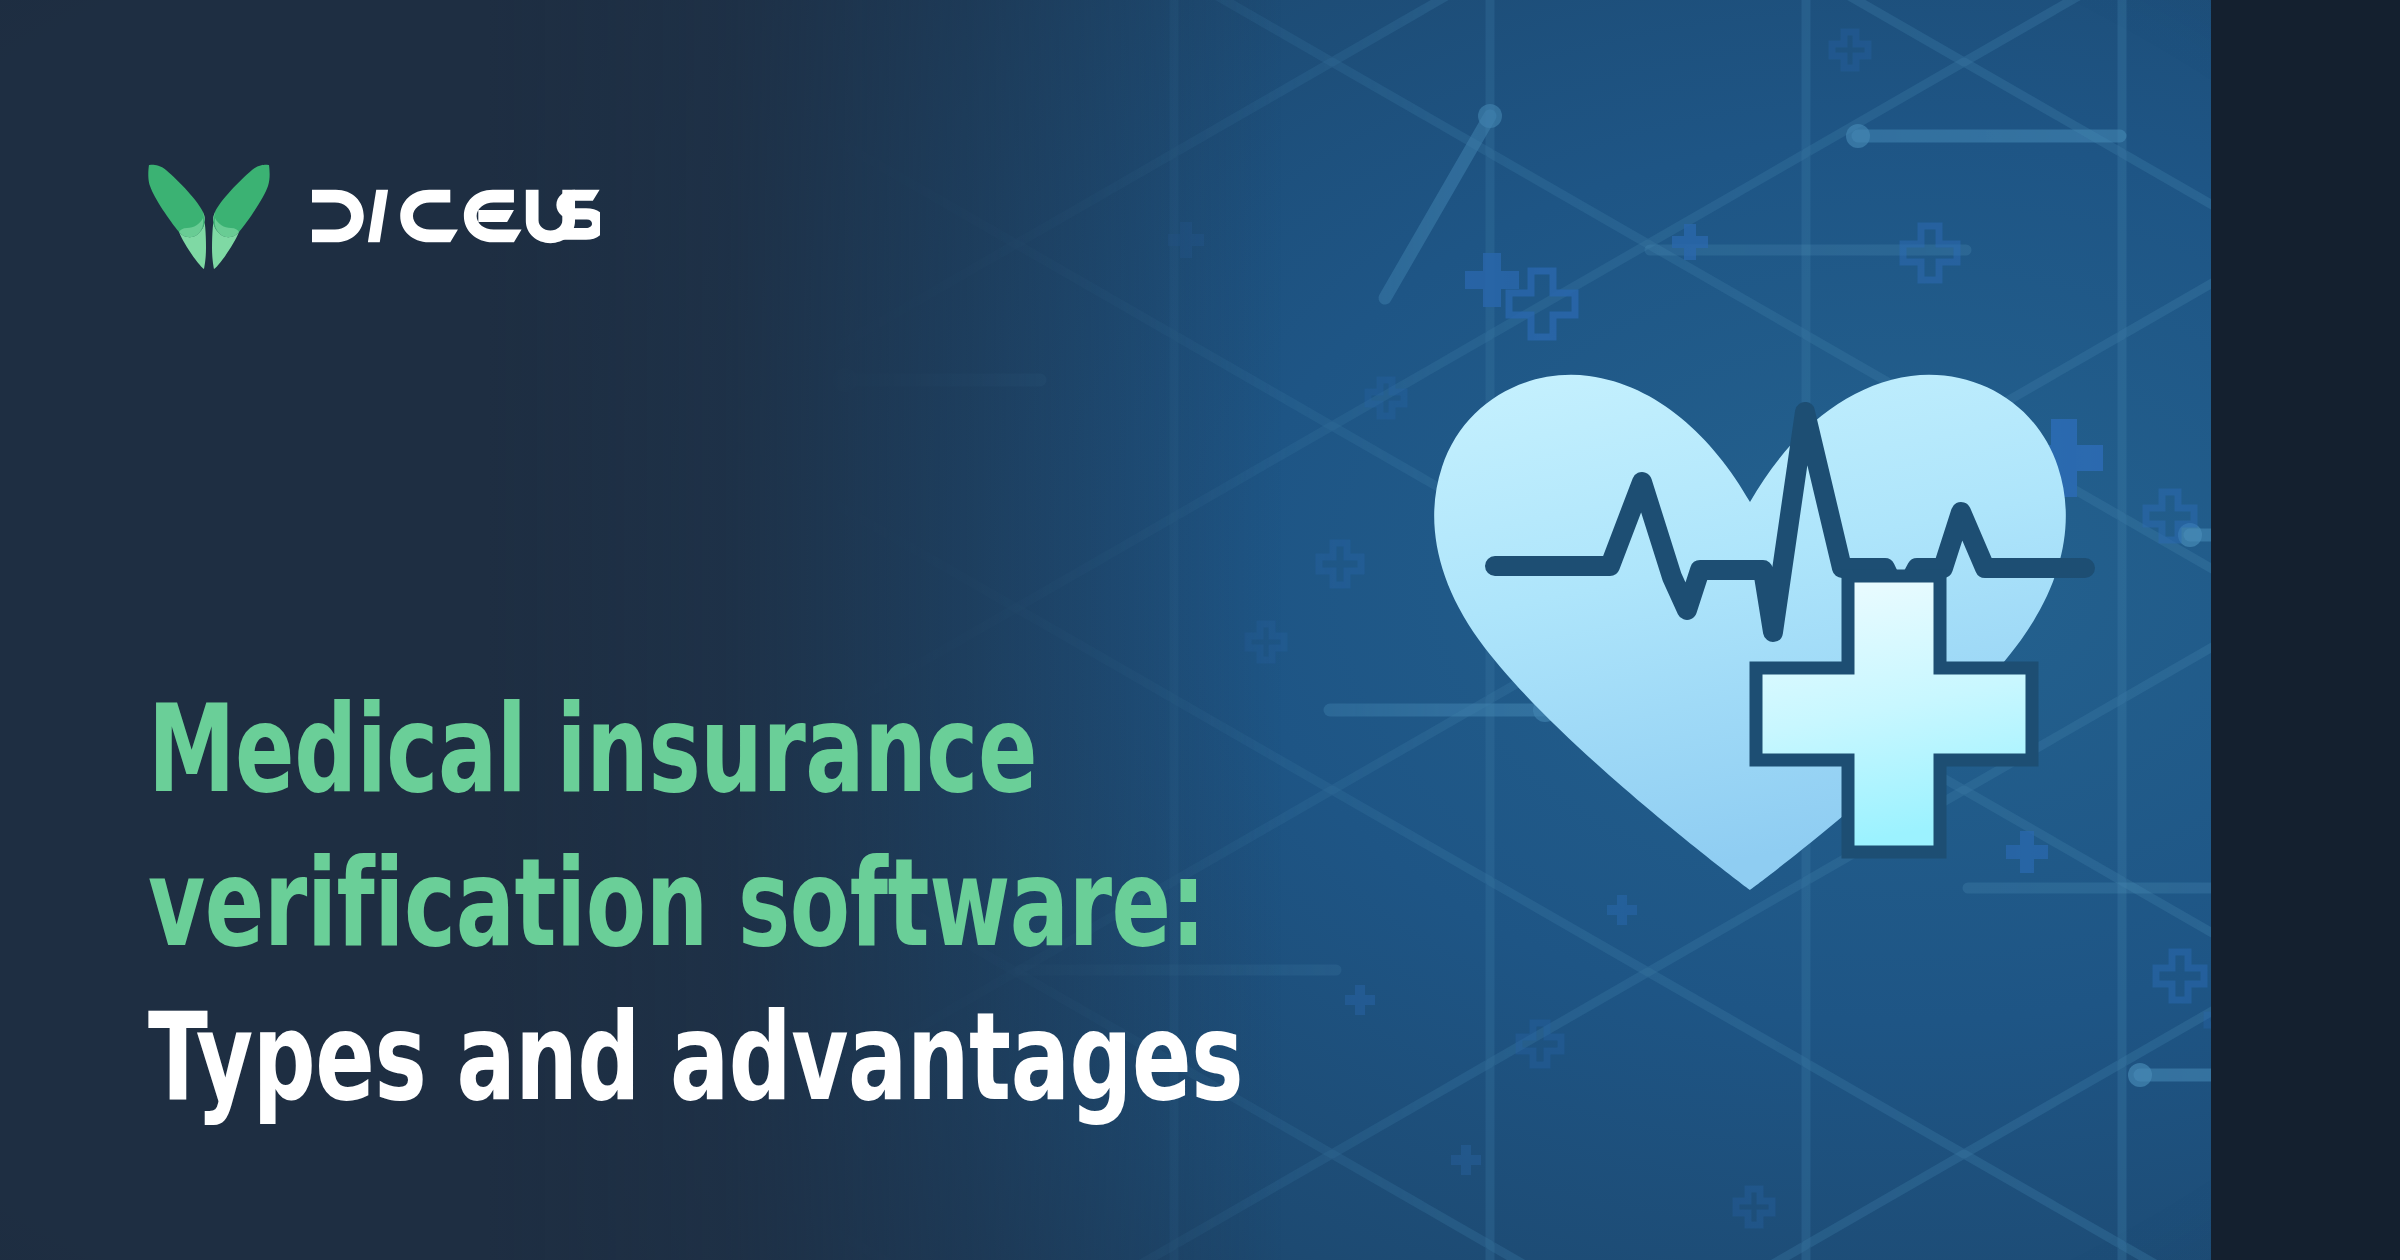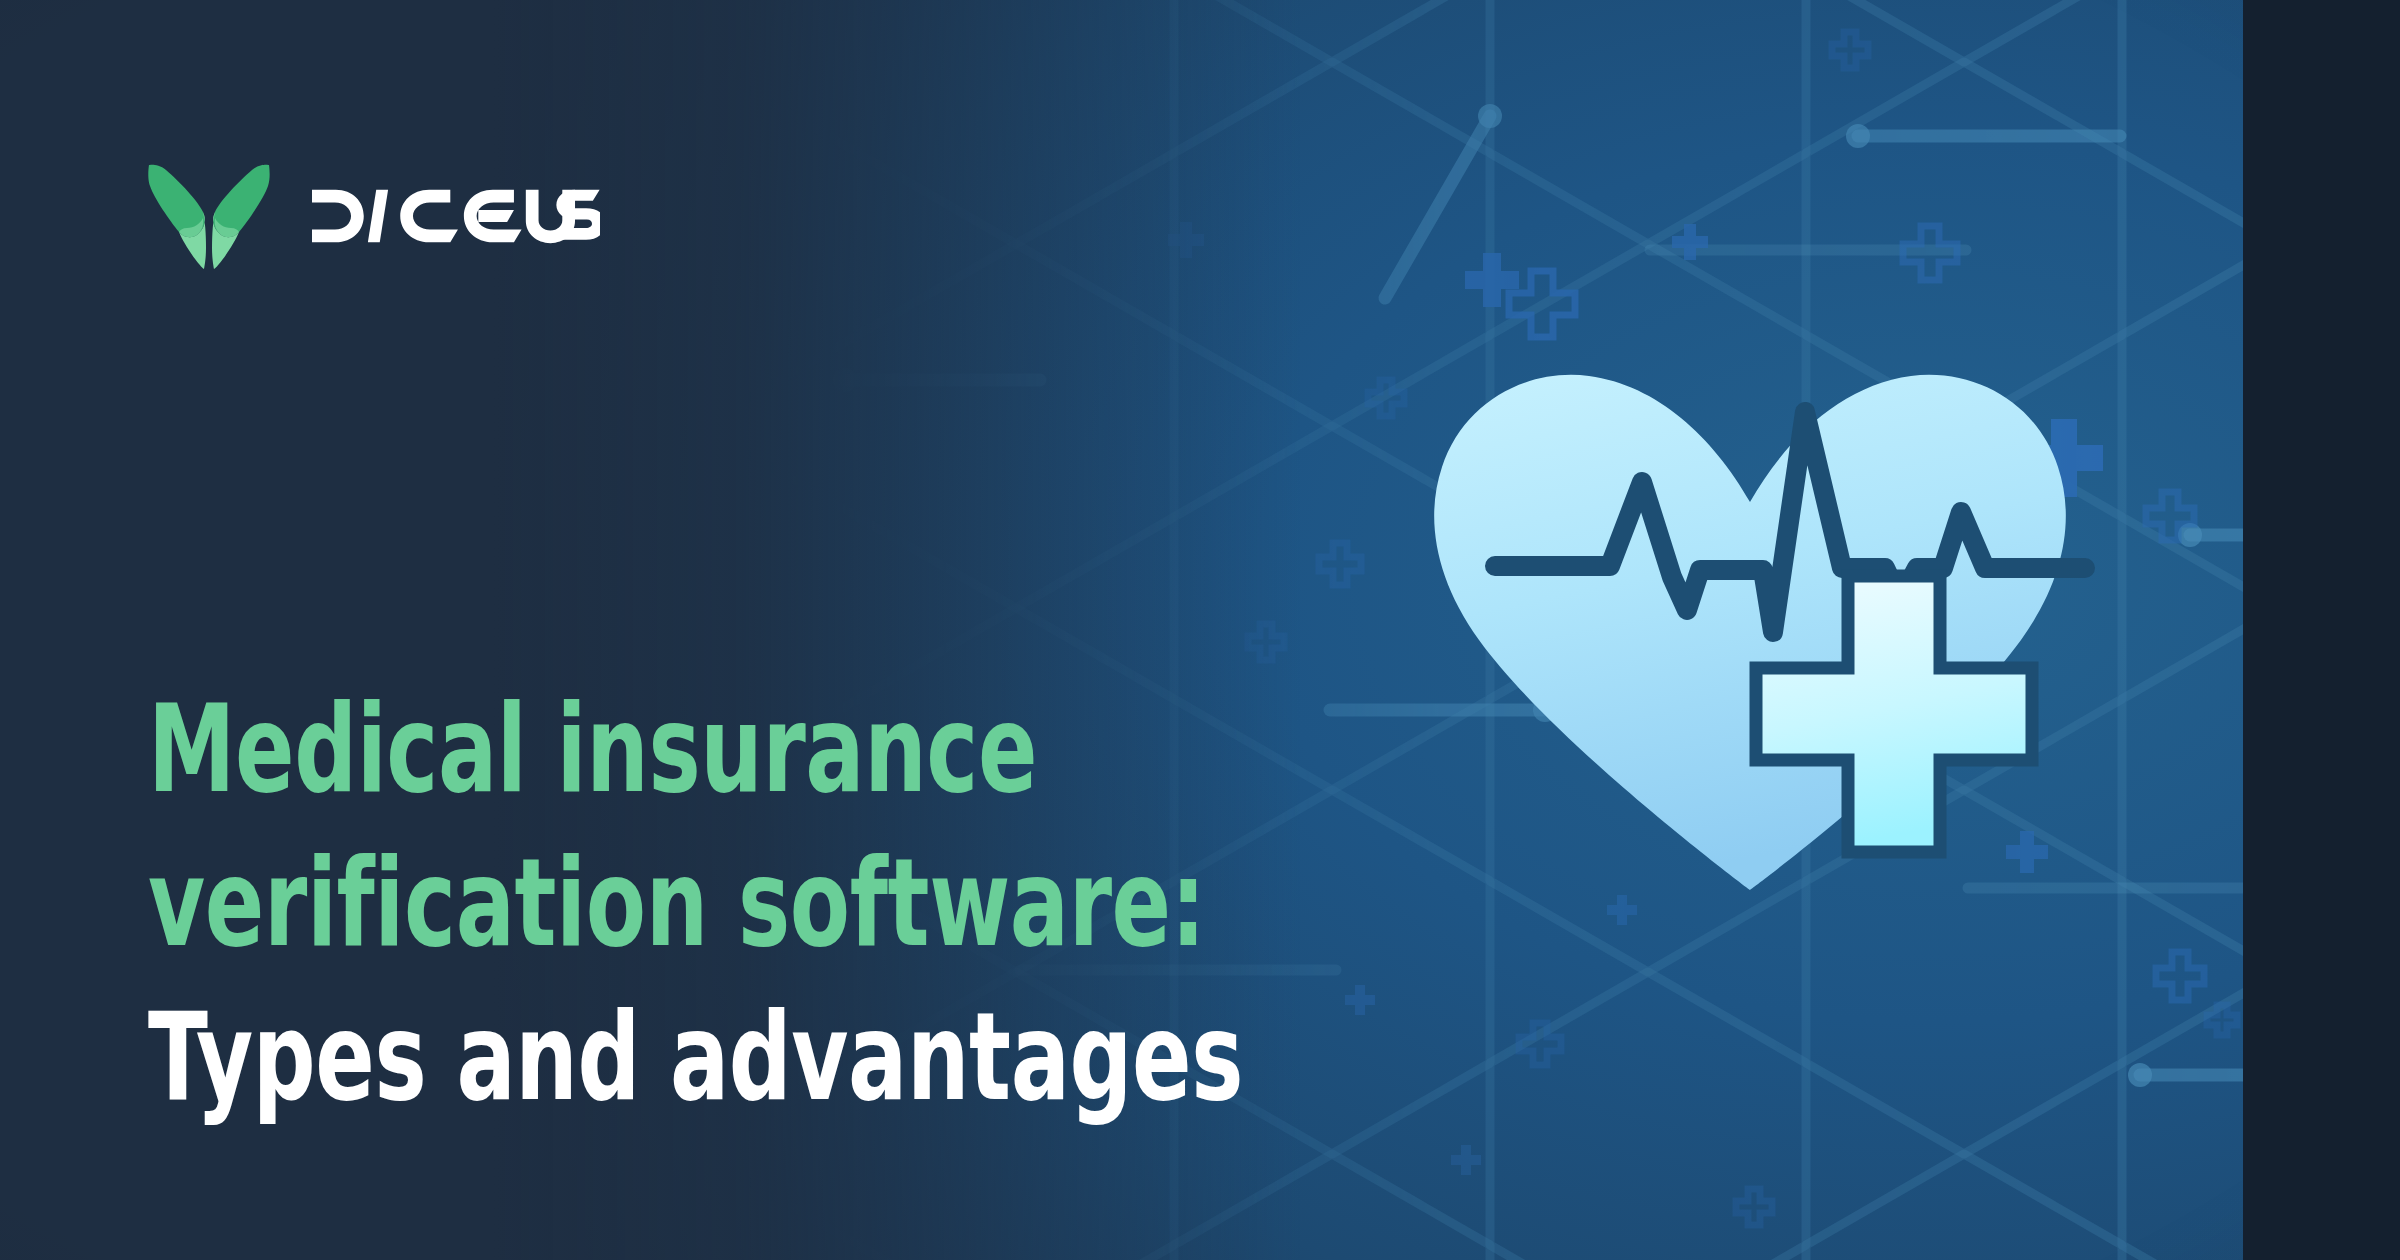--- a/index.html
+++ b/index.html
@@ -6,21 +6,20 @@
     margin: 0;
     padding: 0;
     background: #14202f;
   }
   #canvas {
     position: relative;
     width: 2211px;
     height: 1260px;
     overflow: hidden;
     font-family: "Liberation Sans", sans-serif;
-    padding-left: 32px;
   }
 
   
   .bg-base {
     position: absolute;
     inset: 0;
     background:
       radial-gradient(115% 135% at 86% 46%, #24628f 0%, #1e5585 26%, #1d4a72 46%, #1d3c5c 64%, #1e3248 80%, #1e2c3f 100%);
   }
   .bg-leftwash {

